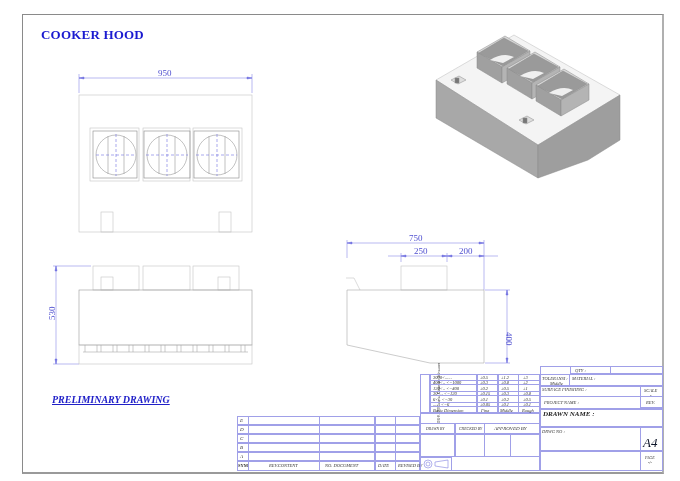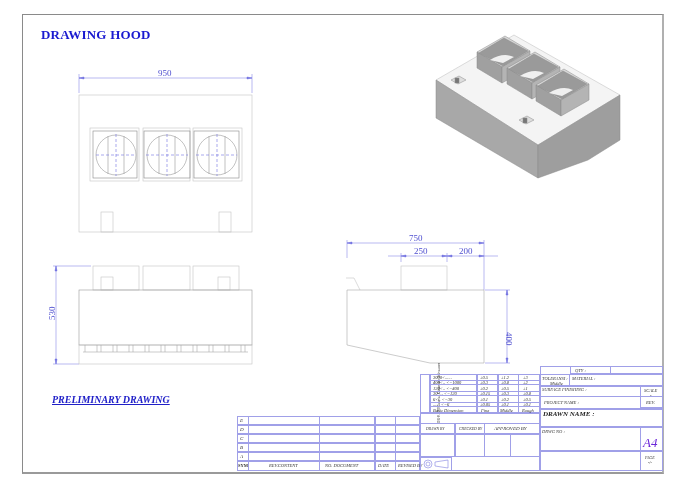--- a/index.html
+++ b/index.html
@@ -4,29 +4,29 @@
 <style>
   html, body { margin: 0; padding: 0; background: #ffffff; }
   body { width: 680px; height: 481px; position: relative; overflow: hidden; font-family: "Liberation Serif", serif; }
   .sheet { position: absolute; left: 22px; top: 14px; width: 642px; height: 460px; border: 1px solid #8a8a8a; border-right: 2px solid #b0b0b0; border-bottom: 2px solid #9a9a9a; box-sizing: border-box; background: #fff; }
   .title { position: absolute; left: 41px; top: 27px; font-family: "Liberation Serif", serif; font-weight: bold; font-size: 13px; color: #1a1ad0; letter-spacing: 0.2px; }
   .prelim { position: absolute; left: 52px; top: 394px; font-family: "Liberation Serif", serif; font-weight: bold; font-style: italic; font-size: 10px; color: #2020c8; text-decoration: underline; text-align: right; }
   svg.views { position: absolute; left: 0; top: 0; }
   .dim { font-family: "Liberation Serif", serif; font-size: 9px; fill: #5050d0; }
   .cell { position: absolute; border: 0.5px solid #a0a0e8; box-sizing: border-box; font-size: 4.5px; line-height: 1; overflow: hidden; }
   .lbl { position: absolute; font-size: 4.5px; font-style: italic; color: #333; white-space: nowrap; }
-  .a4 { font-size: 13px; font-weight: normal; color: #6d28d9; }
+  .a4 { font-size: 13px; font-weight: normal; color: #0f172a; }
   .partname { font-size: 7px; font-style: italic; font-weight: bold; color: #222; }
 </style>
 </head>
 <body>
 
 <div class="sheet"></div>
 
-<div class="title">DRAWING HOOD</div>
+<div class="title">COOKER HOOD</div>
 
 <svg class="views" width="680" height="481" viewBox="0 0 680 481">
 
   <g stroke="#c4c4c4" stroke-width="0.6" fill="none">
 
     <g stroke="#7070e0" stroke-width="0.5">
       <line x1="79" y1="78" x2="252" y2="78"></line>
       <line x1="79" y1="74" x2="79" y2="93"></line>
       <line x1="252" y1="74" x2="252" y2="93"></line>
       <polygon points="79,78 84,77 84,79" fill="#7070e0"></polygon>

